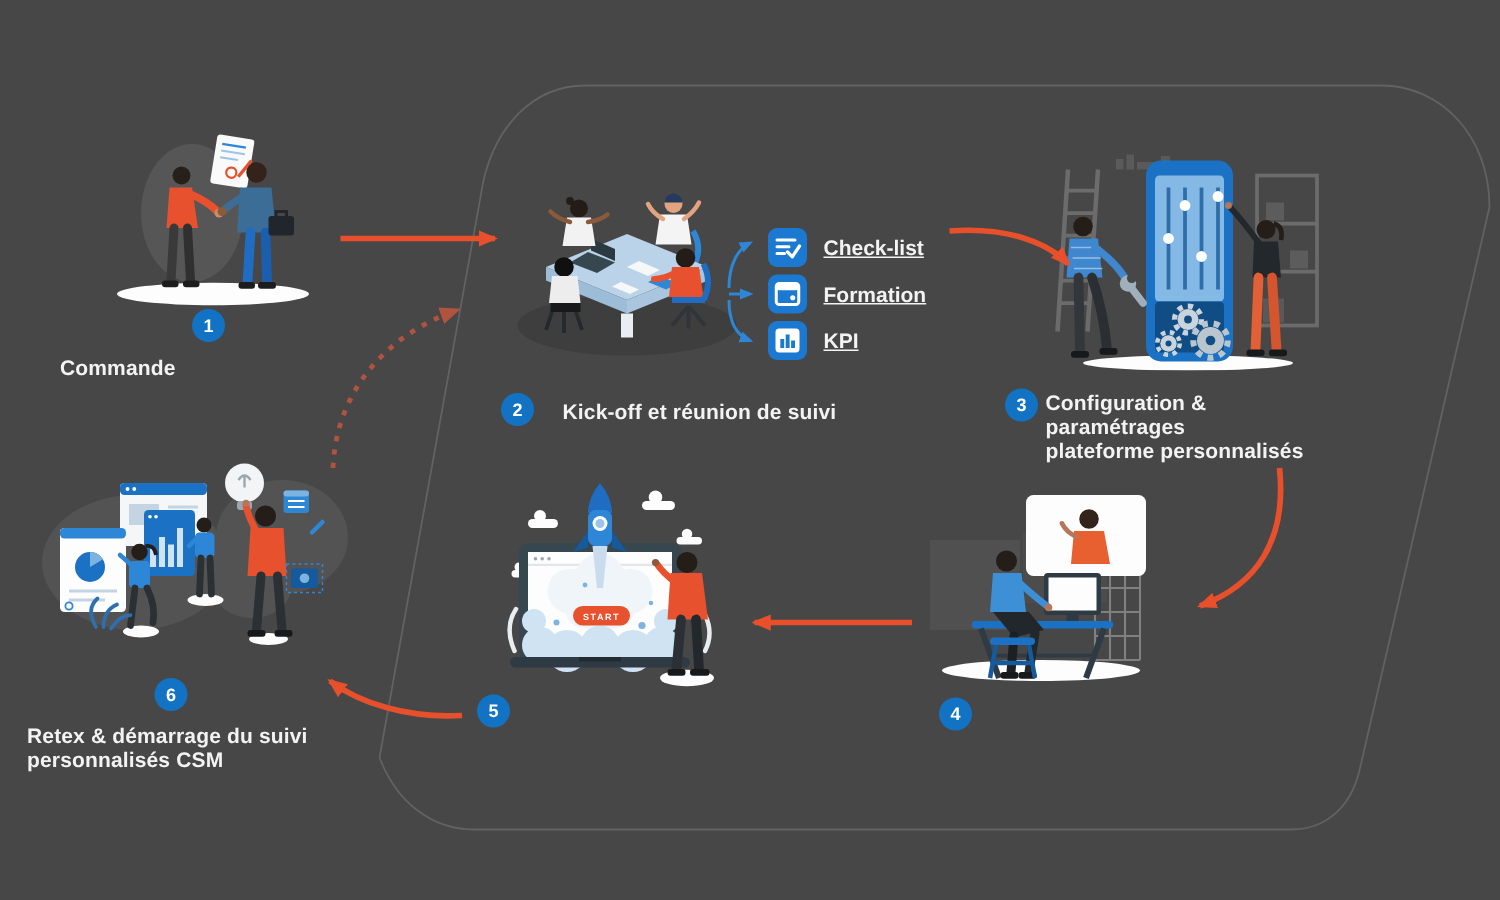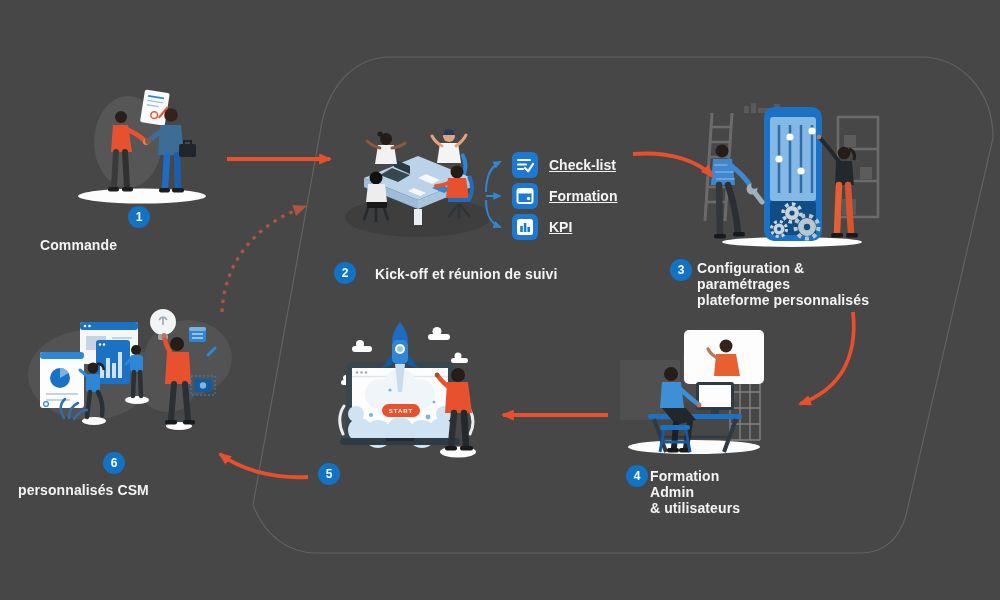--- a/index.html
+++ b/index.html
@@ -269,25 +269,20 @@
       <path d="M46,84 L70,84 L80,96 L60,101 Z" fill="#22272b"></path>
       <path d="M74,98 L70,124" stroke="#22272b" stroke-width="6" stroke-linecap="round"></path>
       <path d="M60,100 L58,124" stroke="#1c2024" stroke-width="6" stroke-linecap="round"></path>
       <rect x="63" y="124" width="12" height="4.5" rx="2" fill="#17191b"></rect>
       <rect x="51" y="124" width="12" height="4.5" rx="2" fill="#17191b"></rect>
       <rect x="44" y="101" width="30" height="5" rx="2.5" fill="#1b72c4"></rect>
       <path d="M48,106 L44,128 M70,106 L74,128 M46,118 h26" stroke="#155a9d" stroke-width="3"></path>
     </g>
   </svg>
   <div class="num" style="left:626px;top:465px">4</div>
-  <div class="lbl" style="left:650px;top:468px;width:116px">
-    <div>Formation Admin</div>
-    <div>&amp; utilisateurs</div>
-
-  </div>
 
   <svg class="illu" style="left:338px;top:318px" width="140" height="142" viewBox="0 0 140 142">
     <g fill="#fdfdfd">
       <rect x="14" y="28" width="20" height="6" rx="3"></rect>
         <circle cx="22" cy="26" r="4"></circle>
       <rect x="90" y="16" width="22" height="6" rx="3"></rect>
         <circle cx="99" cy="13.5" r="4.5"></circle>
       <rect x="113" y="40" width="17" height="5" rx="2.5"></rect>
         <circle cx="120" cy="38" r="3.5"></circle>
       <rect x="3" y="62" width="14" height="5" rx="2.5"></rect>
@@ -421,16 +416,17 @@
       <rect x="176" y="79" width="18" height="13" rx="2" fill="#155a9d"></rect>
       <circle cx="185" cy="85.5" r="3.2" fill="#7db3e0"></circle>
     </g>
     <path d="M190,55 l7,-7" stroke="#2e86d6" stroke-width="3" stroke-linecap="round"></path>
     <g>
       <path d="M46,118 q-7,-12 1,-19 M51,118 q0,-11 9,-15 M56,119 q6,-9 13,-9" stroke="#2e6fb0" stroke-width="2.5" fill="none" stroke-linecap="round"></path>
     </g>
   </svg>
   <div class="num" style="left:103px;top:452px">6</div>
   <div class="lbl" style="left:18px;top:482px;width:200px">
+    <div>Retex &amp; démarrage du suivi</div>
     <div>personnalisés CSM</div>
   </div>
 
 </div>
 
 </body></html>

